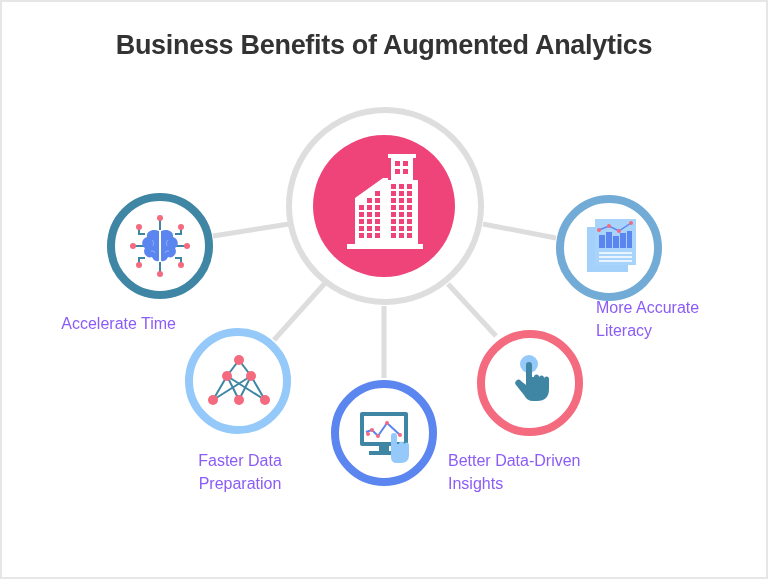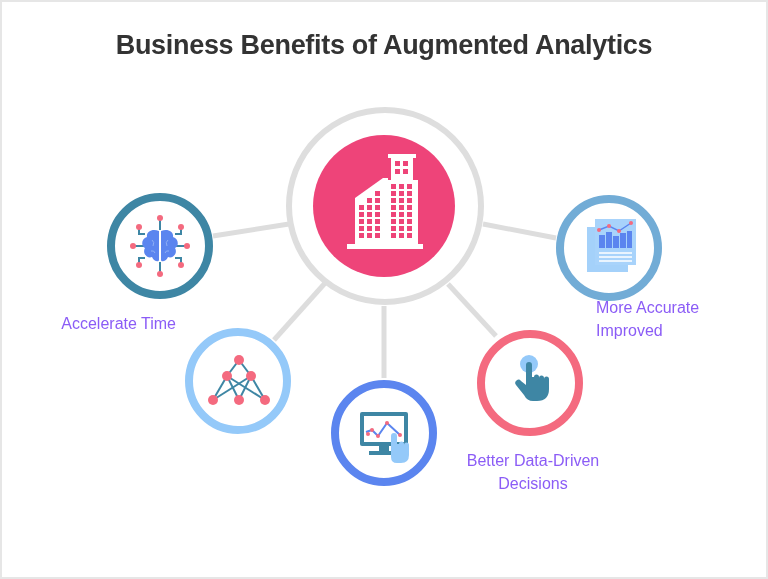--- a/index.html
+++ b/index.html
@@ -21,21 +21,21 @@
   svg.diagram { position: absolute; left: 0; top: 0; }
   .label {
     position: absolute;
     font-size: 16px; line-height: 23px; color: #8b5cf6;
     white-space: nowrap;
   }
   .label span { display: block; }
   .lbl-accel { right: 590px; top: 310px; text-align: right; }
   .lbl-faster { left: 178px; top: 447px; width: 120px; text-align: center; }
   .lbl-literacy { left: 309px; top: 502px; width: 150px; text-align: center; }
-  .lbl-better { left: 446px; top: 447px; width: 170px; text-align: center; }
+  .lbl-better { left: 446px; top: 447px; width: 170px; }
   .lbl-accurate { left: 594px; top: 294px; text-align: left; }
 </style>
 </head>
 <body>
 
 <div class="frame">
   <div class="title">Business Benefits of Augmented Analytics</div>
 
   <svg class="diagram" width="764" height="575" viewBox="0 0 764 575">
 
@@ -227,24 +227,26 @@
           <line x1="597" y1="259" x2="630" y2="259"></line>
         </g>
       </g>
     </g>
   </svg>
 
   <div class="label lbl-accel">
     <span>Accelerate Time</span>
   </div>
   <div class="label lbl-faster">
+    <span>Faster Data</span>
+    <span>Preparation</span>
   </div>
   <div class="label lbl-literacy">
   </div>
   <div class="label lbl-better">
     <span>Better Data-Driven</span>
-    <span>Decisions</span>
+    <span>Insights</span>
   </div>
   <div class="label lbl-accurate">
     <span>More Accurate</span>
-    <span>Improved</span>
+    <span>Literacy</span>
   </div>
 </div>
 
 </body></html>

